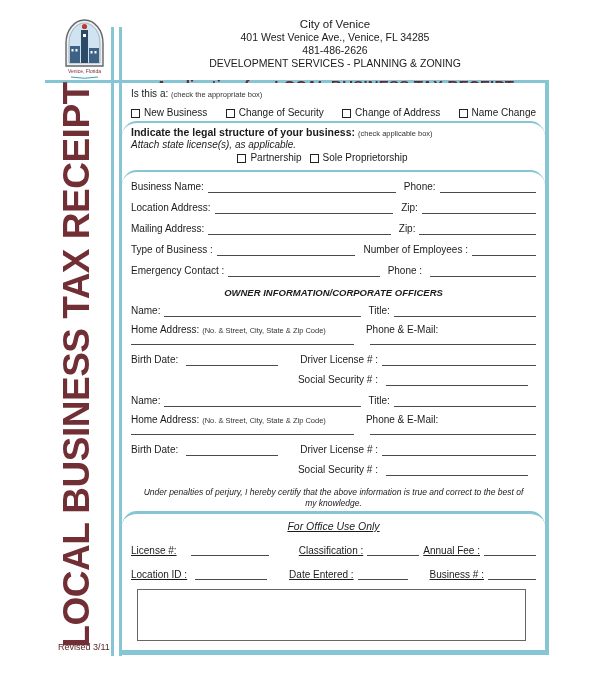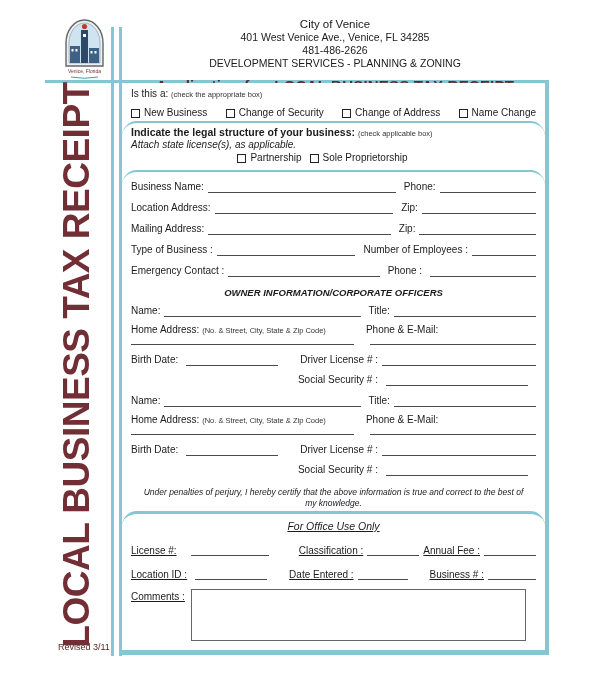--- a/index.html
+++ b/index.html
@@ -310,19 +310,18 @@
         <span class="lbl">Date Entered :</span>
           <span class="gap4"></span>
         <span class="ul" style="width:50px;"></span>
         <span style="flex:1;"></span>
         <span class="lbl">Business # :</span>
           <span class="gap4"></span>
         <span class="ul" style="width:48px;"></span>
       </div>
 
       <div class="comments-row">
-        <span class="lbl" style="padding-top:2px;">Comments :</span>
         <div class="comments-box"></div>
       </div>
     </div>
 
   </div>
 </div>
 
 </body></html>

